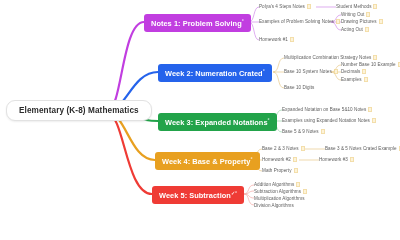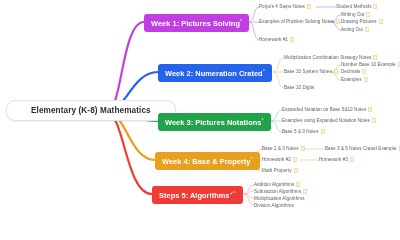--- a/index.html
+++ b/index.html
@@ -33,21 +33,21 @@
     box-sizing: border-box;
     white-space: nowrap;
   }
   .root-node {
     background: #ffffff;
     border: 1px solid #e2e2e2;
     border-radius: 9px;
     color: #2d2d2d;
     font-size: 8.2px;
     font-weight: bold;
-    padding: 5px 24px;
+    padding: 5px 12px;
     box-shadow: 0 1px 2px rgba(0,0,0,0.07);
     letter-spacing: 0.1px;
   }
   .week-node {
     border-radius: 3px;
     color: #ffffff;
     font-size: 7.4px;
     font-weight: bold;
     padding: 4px 7px 4px 7px;
     letter-spacing: 0.05px;
@@ -130,21 +130,21 @@
     <path d="M244 194 C 250 194, 248 191, 254 191" stroke="#f3a9a5" stroke-width="0.7" fill="none"></path>
     <path d="M244 194 C 250 194, 248 198, 254 198" stroke="#f3a9a5" stroke-width="0.7" fill="none"></path>
     <path d="M244 194 C 250 194, 247 205, 254 205" stroke="#f3a9a5" stroke-width="0.7" fill="none"></path>
   </svg>
 
   <div class="node root-node" style="left:6px; top:100px;">
     <span>Elementary (K-8) Mathematics</span>
   </div>
 
   <div class="node week-node" style="left:144px; top:14px; background:#c13ee0;">
-    <span>Week 1: Pictures Solving</span><span class="sup">°</span>
+    <span>Notes 1: Problem Solving</span><span class="sup">°</span>
   </div>
 
   <div class="leaf" style="left:259px; top:3.5px;">
     <span class="leaf-label">Polya's 4 Steps Notes</span>
     <span class="note-icon">
         <svg viewBox="0 0 8 10">
           <rect x="0.5" y="0.5" width="7" height="9" rx="1" fill="#fdf3d9" stroke="#e3b84f" stroke-width="1"></rect>
         </svg>
       </span>
   </div>
@@ -241,21 +241,21 @@
         <svg viewBox="0 0 8 10">
           <rect x="0.5" y="0.5" width="7" height="9" rx="1" fill="#fdf3d9" stroke="#e3b84f" stroke-width="1"></rect>
         </svg>
       </span>
   </div>
   <div class="leaf" style="left:284px; top:84.5px;">
     <span class="leaf-label">Base 10 Digits</span>
   </div>
 
   <div class="node week-node" style="left:158px; top:113px; background:#22a34a;">
-    <span>Week 3: Pictures Notations</span><span class="sup">°</span>
+    <span>Week 3: Expanded Notations</span><span class="sup">°</span>
   </div>
 
   <div class="leaf" style="left:282px; top:106.5px;">
     <span class="leaf-label">Expanded Notation on Base 5&amp;10 Notes</span>
     <span class="note-icon">
         <svg viewBox="0 0 8 10">
           <rect x="0.5" y="0.5" width="7" height="9" rx="1" fill="#fdf3d9" stroke="#e3b84f" stroke-width="1"></rect>
         </svg>
       </span>
   </div>
@@ -315,21 +315,21 @@
   <div class="leaf" style="left:262px; top:167.5px;">
     <span class="leaf-label">Math Property</span>
     <span class="note-icon">
         <svg viewBox="0 0 8 10">
           <rect x="0.5" y="0.5" width="7" height="9" rx="1" fill="#fdf3d9" stroke="#e3b84f" stroke-width="1"></rect>
         </svg>
       </span>
   </div>
 
   <div class="node week-node" style="left:152px; top:186px; background:#ef3b35;">
-    <span>Steps 5: Algorithms</span><span class="sup">✓°</span>
+    <span>Week 5: Subtraction</span><span class="sup">✓°</span>
   </div>
 
   <div class="leaf" style="left:254px; top:181.5px;">
     <span class="leaf-label">Addition Algorithms</span>
     <span class="note-icon">
         <svg viewBox="0 0 8 10">
           <rect x="0.5" y="0.5" width="7" height="9" rx="1" fill="#fdf3d9" stroke="#e3b84f" stroke-width="1"></rect>
         </svg>
       </span>
   </div>

